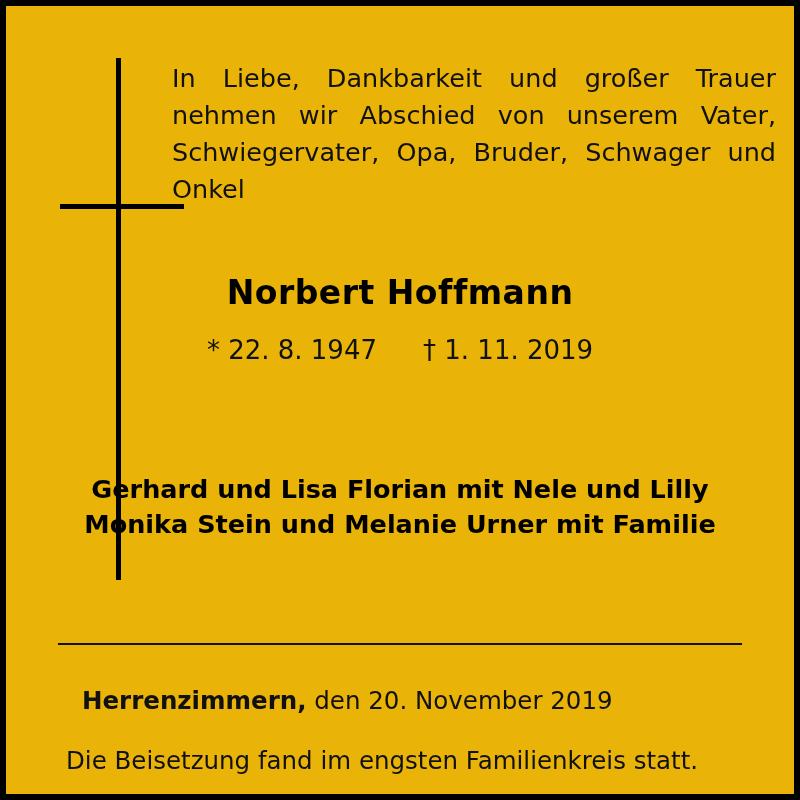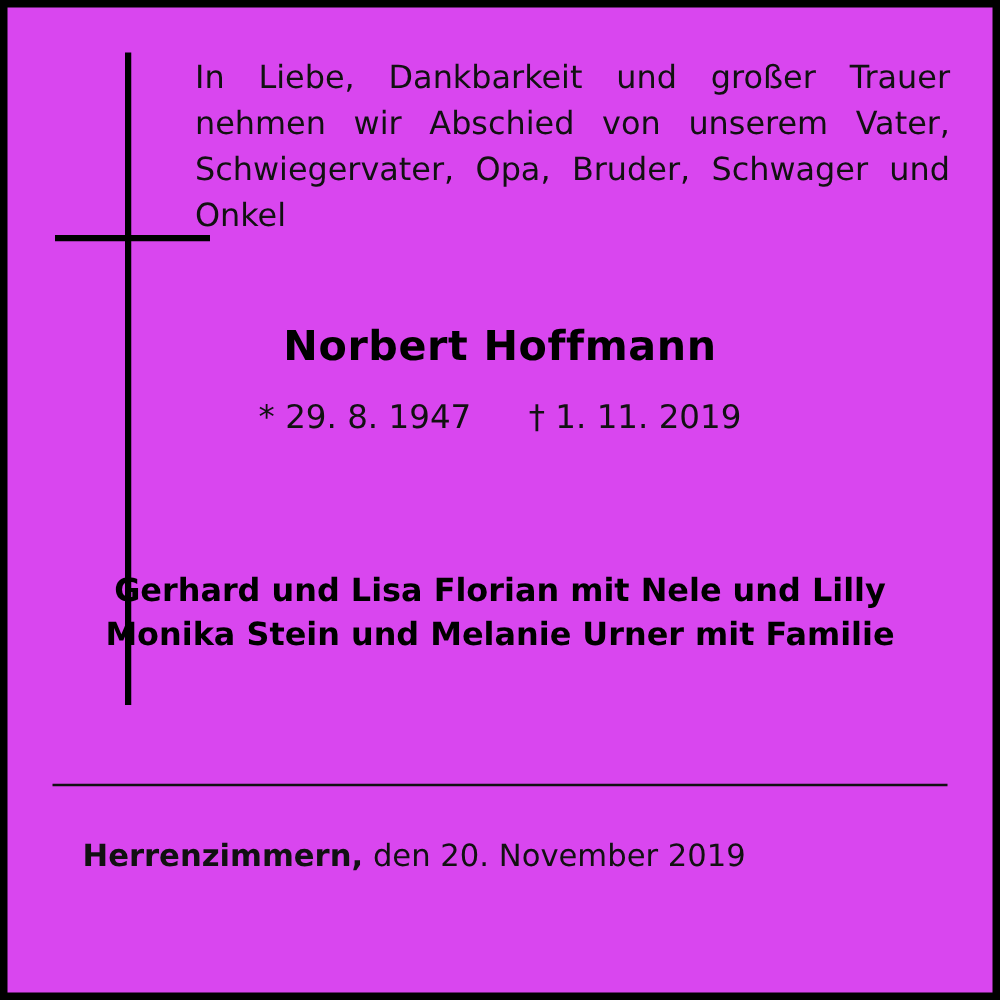--- a/index.html
+++ b/index.html
@@ -11,23 +11,23 @@
     height: 800px;
     background: #ffffff;
     font-family: "DejaVu Sans", sans-serif;
     overflow: hidden;
   }
   .obituary {
     position: relative;
     box-sizing: border-box;
     width: 800px;
     height: 800px;
-    background: #d946ef;
+    background: #eab308;
     border: 6px solid #000000;
-    padding: 0;
+    padding: 16px;
   }
   .inner {
     position: relative;
     width: 100%;
     height: 100%;
     box-sizing: border-box;
   }
 
   
   .cross-vertical {
@@ -135,29 +135,30 @@
   <div class="inner">
 
     <div class="cross-vertical"></div>
     <div class="cross-horizontal"></div>
 
     <div class="intro">In Liebe, Dankbarkeit und großer Trauer nehmen wir Abschied von unserem Vater, Schwiegervater, Opa, Bruder, Schwager und Onkel</div>
 
     <div class="name">Norbert Hoffmann</div>
 
     <div class="dates">
-      <span class="birth">* 29. 8. 1947</span><span class="death">† 1. 11. 2019</span>
+      <span class="birth">* 22. 8. 1947</span><span class="death">† 1. 11. 2019</span>
     </div>
 
     <div class="family">
       <div>Gerhard und Lisa Florian mit Nele und Lilly</div>
       <div>Monika Stein und Melanie Urner mit Familie</div>
     </div>
 
     <div class="divider"></div>
 
     <div class="place-line">
       <span class="place">Herrenzimmern,</span><span class="date"> den 20. November 2019</span>
     </div>
 
+    <div class="note">Die Beisetzung fand im engsten Familienkreis statt.</div>
 
   </div>
 </div>
 
 </body></html>

